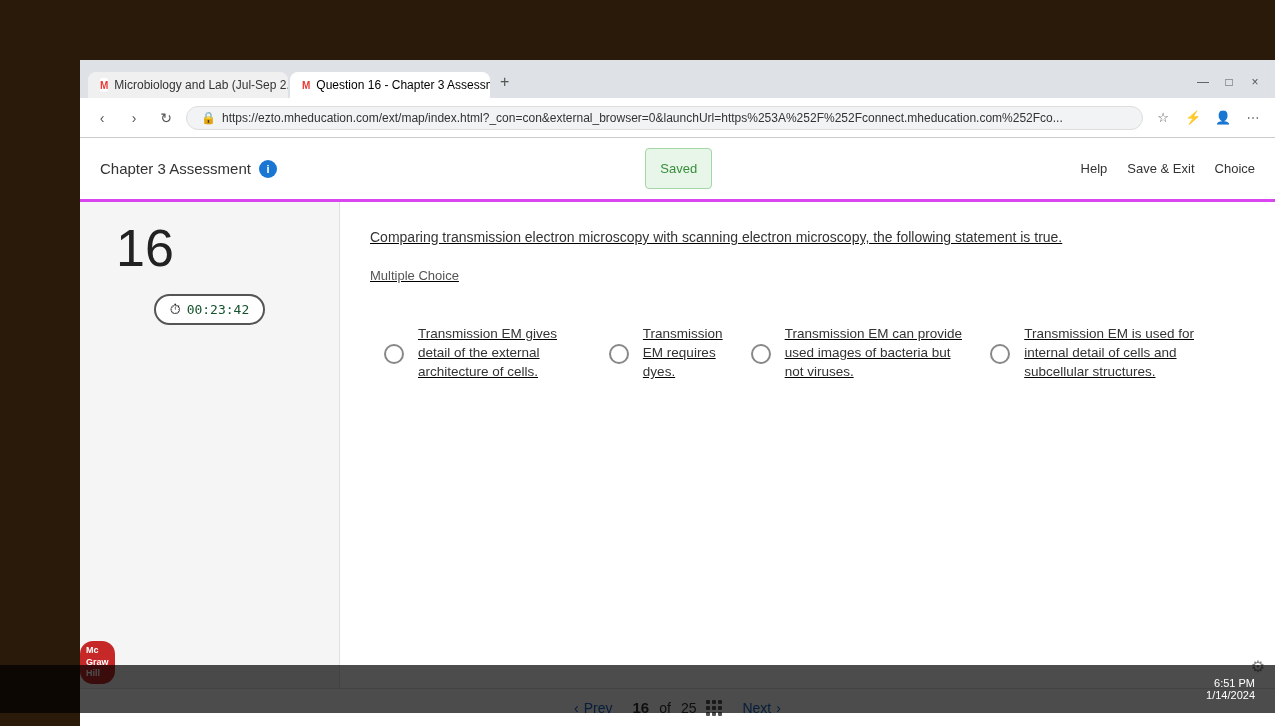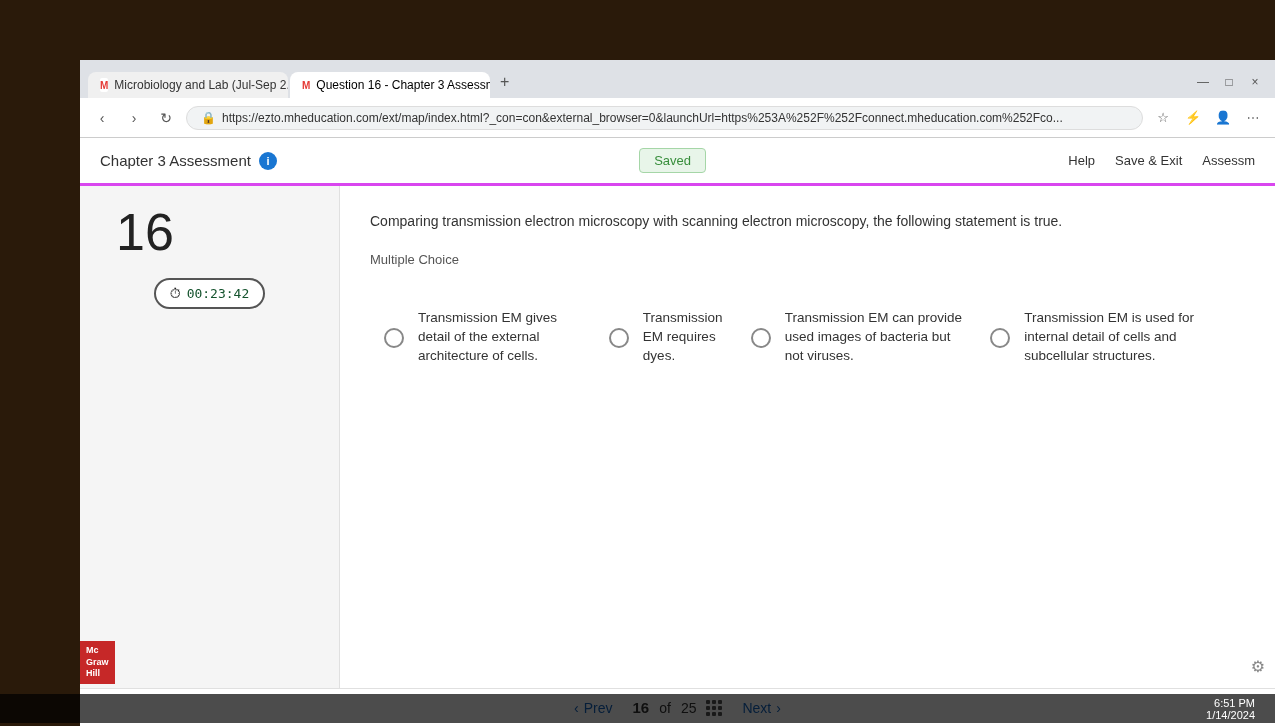--- a/index.html
+++ b/index.html
@@ -179,21 +179,21 @@
       color: #fff;
       font-size: 11px;
       font-weight: bold;
       cursor: pointer;
     }
 
     .saved-badge {
       background: #e8f5e9;
       border: 1px solid #a5d6a7;
       color: #388e3c;
-      padding: 4px 14px;
+      padding: 12px 14px;
       border-radius: 4px;
       font-size: 13px;
     }
 
     .header-actions {
       display: flex;
       align-items: flex-start;
       gap: 20px;
     }
 
@@ -254,20 +254,21 @@
       color: #14532d;
       font-family: monospace;
     }
 
     .main-area {
       flex: 1;
       display: flex;
       flex-direction: column;
       padding: 24px 40px 20px 30px;
       overflow-y: auto;
+      text-decoration: underline;
     }
 
     .question-text {
       font-size: 14px;
       color: #333;
       line-height: 1.6;
       margin-bottom: 20px;
     }
 
     .question-type-label {
@@ -355,24 +356,24 @@
     .grid-dot {
       width: 4px;
       height: 4px;
       background: #555;
       border-radius: 1px;
     }
 
     
     .taskbar {
       position: absolute;
-      bottom: 3px;
+      bottom: 13px;
       left: 0;
       right: 0;
-      height: 29px;
+      height: 48px;
       background: rgba(0,0,0,0.7);
       display: flex;
       align-items: center;
       justify-content: flex-end;
       padding: 0 20px;
       gap: 10px;
     }
 
     .taskbar-time {
       color: #fff;
@@ -382,21 +383,21 @@
 
     .mcgraw-logo {
       position: absolute;
       bottom: 42px;
       left: 80px;
       background: #c62828;
       color: #fff;
       font-size: 9px;
       font-weight: bold;
       padding: 4px 6px;
-      border-radius: 0;
+      border-radius: 13px;
       line-height: 1.3;
     }
 
     .settings-icon-corner {
       position: absolute;
       bottom: 50px;
       right: 10px;
       color: #888;
       font-size: 16px;
       cursor: pointer;
@@ -461,21 +462,21 @@
 
     <div class="quiz-header">
       <div class="quiz-title-area">
         <span class="quiz-title">Chapter 3 Assessment</span>
         <div class="info-icon">i</div>
       </div>
       <div class="saved-badge">Saved</div>
       <div class="header-actions">
         <button class="header-btn">Help</button>
         <button class="header-btn">Save &amp; Exit</button>
-        <button class="header-btn">Assessm</button>
+        <button class="header-btn">Choice</button>
       </div>
     </div>
 
     <div class="quiz-body">
 
       <div class="sidebar">
         <div class="question-number">16</div>
         <div class="timer-badge">
           <span class="timer-icon">⏱</span>
           <span class="timer-text">00:23:42</span>

